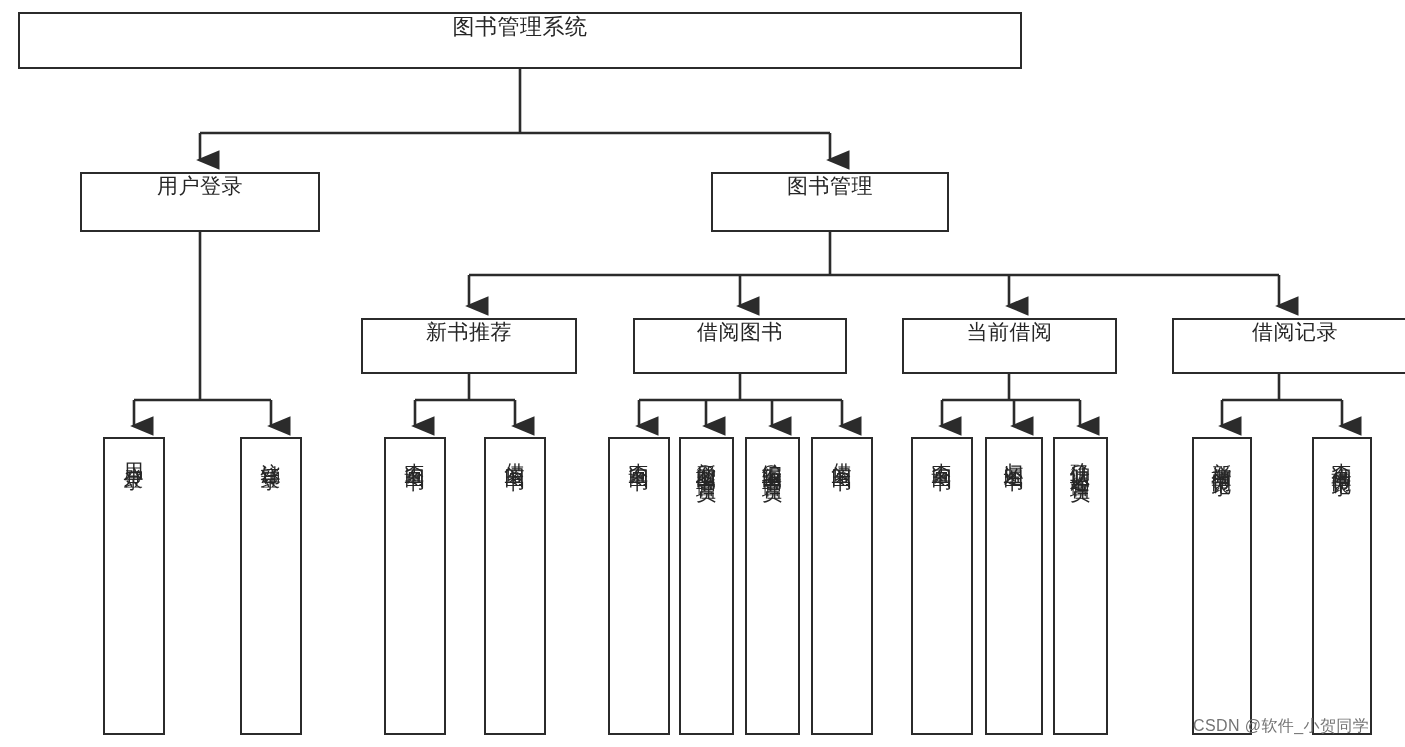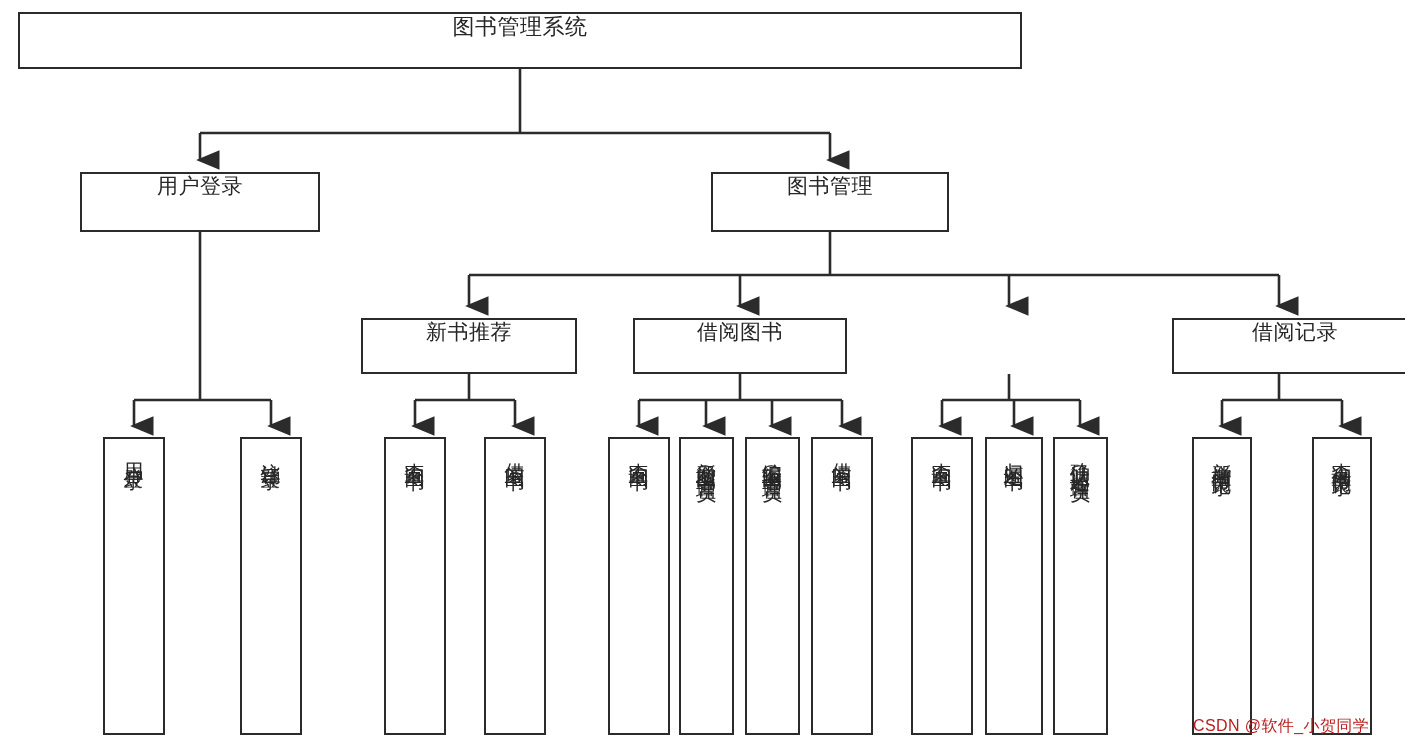--- a/index.html
+++ b/index.html
@@ -64,21 +64,21 @@
     line-height: 1.0;
     letter-spacing: 3px;
     white-space: normal;
     max-height: 280px;
   }
   .node.vert.tall .label {
     max-height: 286px;
   }
   .watermark {
     position: absolute;
-    color: #b91c1c;
+    color: #737373;
     font-size: 16px;
     white-space: nowrap;
     z-index: 3;
     letter-spacing: 0.4px;
   }
 </style>
 </head>
 <body>
 
 <div id="canvas">
@@ -145,20 +145,23 @@
   <div class="node horiz" style="left:711px; top:172px; width:238px; height:60px;font-family:Liberation Serif, serif;">
     <span class="label">图书管理</span>
   </div>
 
   <div class="node horiz" style="left:361px; top:318px; width:216px; height:56px;">
     <span class="label">新书推荐</span>
   </div>
   <div class="node horiz" style="left:633px; top:318px; width:214px; height:56px;">
     <span class="label">借阅图书</span>
   </div>
+  <div class="node horiz" style="left:902px; top:318px; width:215px; height:56px;">
+    <span class="label">当前借阅</span>
+  </div>
   <div class="node horiz" style="left:1172px; top:318px; width:246px; height:56px;">
     <span class="label">借阅记录</span>
   </div>
 
   <div class="node vert" style="left:103px; top:437px; width:62px; height:298px;">
     <span class="label">用户登录</span>
   </div>
   <div class="node vert" style="left:240px; top:437px; width:62px; height:298px;">
     <span class="label">注销登录</span>
   </div>

